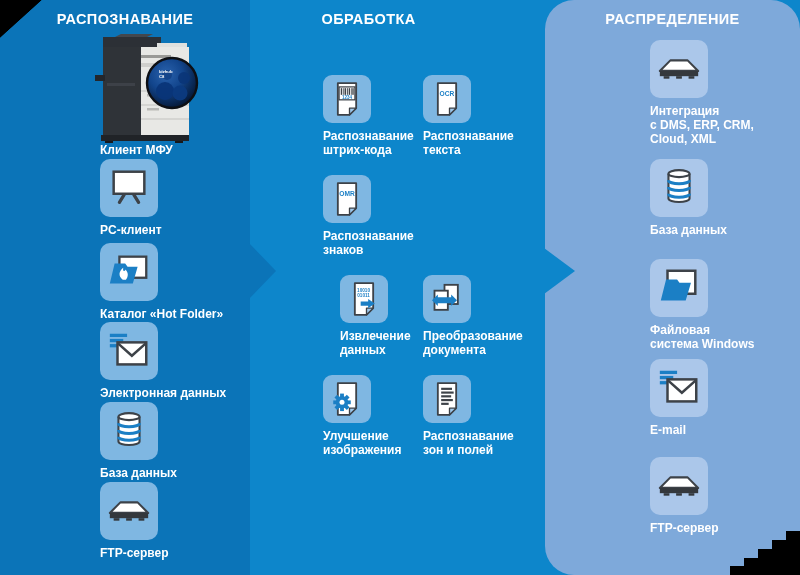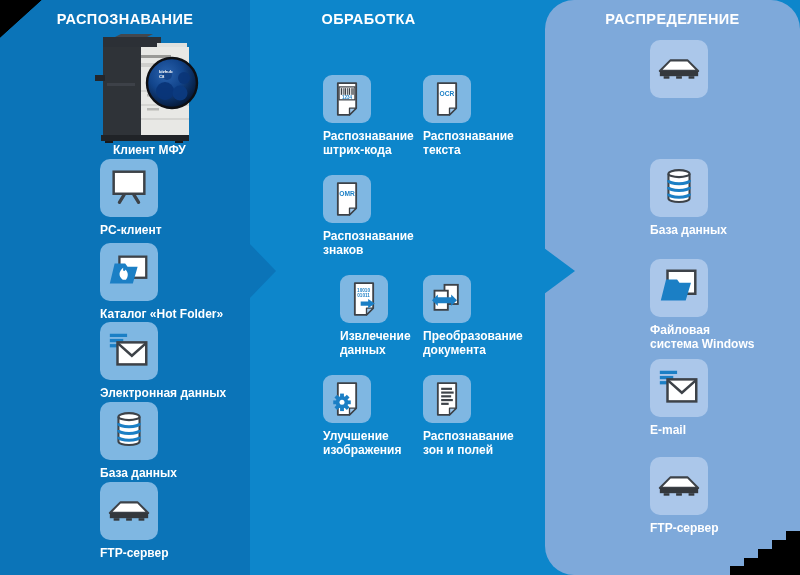--- a/index.html
+++ b/index.html
@@ -146,21 +146,21 @@
       <rect x="10" y="108" width="8" height="2" fill="#17191c"></rect>
       <rect x="80" y="108" width="8" height="2" fill="#17191c"></rect>
       <circle cx="77" cy="50" r="25" fill="url(#sph)" stroke="#0d0f14" stroke-width="2.4"></circle>
       <circle cx="70" cy="58" r="9" fill="#0a3578" opacity=".95"></circle>
       <circle cx="85" cy="60" r="7.5" fill="#0c3a80" opacity=".95"></circle>
       <circle cx="89" cy="45" r="6" fill="#0a3578" opacity=".9"></circle>
       <circle cx="72" cy="42" r="5" fill="#123f85" opacity=".85"></circle>
       <text x="64" y="40" font-size="4.2" fill="#ffffff">bizhub</text>
       <text x="64" y="45" font-size="4.2" fill="#ffffff">C8</text>
     </svg>
-    <div class="lbl" style="margin-top:1px;margin-left:18px">Клиент МФУ</div>
+    <div class="lbl" style="margin-top:1px;margin-left:5px">Клиент МФУ</div>
   </div>
 
   <div class="item" style="left:100px;top:159px">
     <div class="tile tile-blue">
       <svg class="ic" width="46" height="46" viewBox="0 0 48 48">
           <use href="#i-monitor"></use>
         </svg>
     </div>
     <div class="lbl">PC-клиент</div>
   </div>
@@ -295,20 +295,23 @@
   <div class="col" id="col-right">
     <div class="col-header">РАСПРЕДЕЛЕНИЕ</div>
   </div>
 
   <div class="item" style="left:650px;top:40px">
     <div class="tile tile-light">
       <svg class="ic" width="46" height="46" viewBox="0 0 48 48">
           <use href="#i-server"></use>
         </svg>
     </div>
+    <div class="lbl">Интеграция
+с DMS, ERP, CRM,
+Cloud, XML</div>
   </div>
 
   <div class="item" style="left:650px;top:159px">
     <div class="tile tile-light">
       <svg class="ic" width="46" height="46" viewBox="0 0 48 48">
           <use href="#i-database"></use>
         </svg>
     </div>
     <div class="lbl">База данных</div>
   </div>

